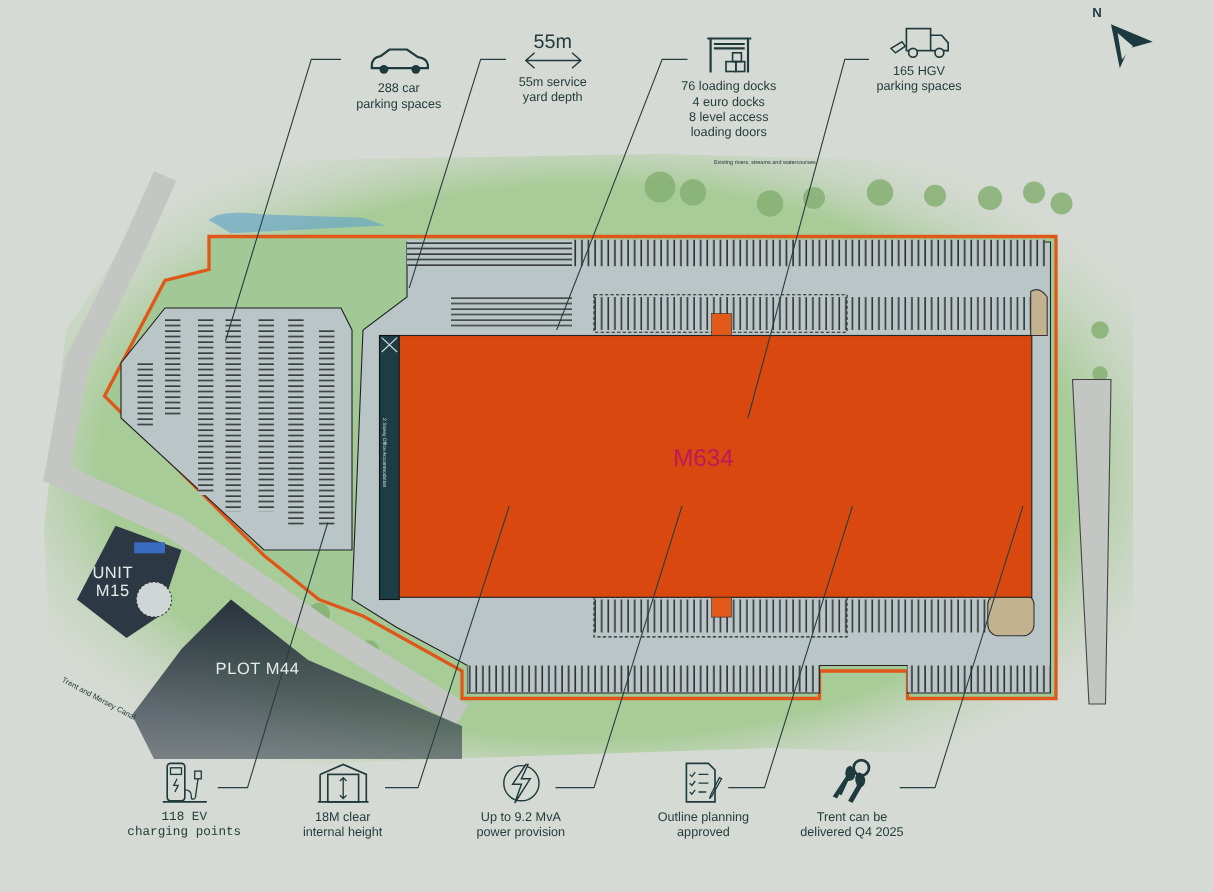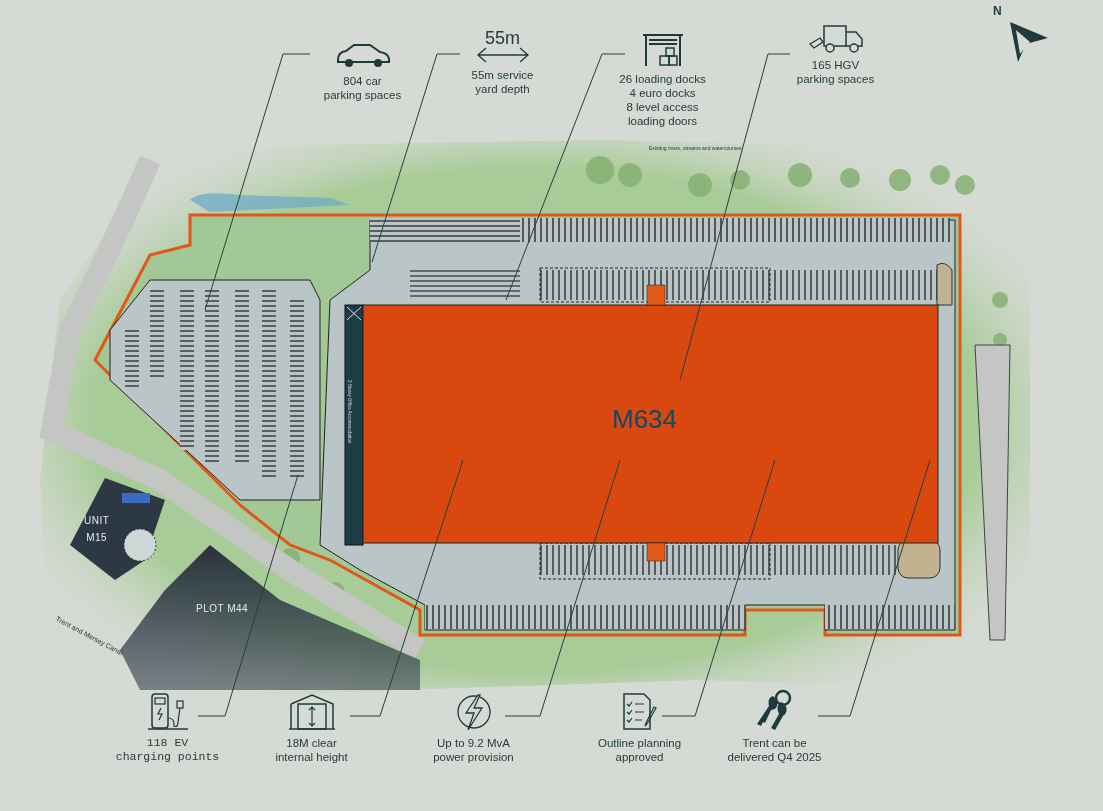--- a/index.html
+++ b/index.html
@@ -7,22 +7,22 @@
     width:1103px; height:811px; position:relative; overflow:hidden;
     background:#d6dad4;
     font-family:"Liberation Sans", sans-serif;
     color:#1f3a3c;
   }
   .feature { position:absolute; text-align:center; font-size:11.5px; line-height:14px; color:#243c3e; }
   .feature .icon { display:block; margin:0 auto 4px; }
   .lbl { display:block; white-space:nowrap; }
   svg.map { position:absolute; left:0; top:0; }
   .note { position:absolute; font-size:5px; color:#22393b; white-space:nowrap; }
-  .plot-label { position:absolute; color:#e6ebe8; font-size:10px; letter-spacing:0.5px; text-align:center; line-height:17px; }
-  .building-label { position:absolute; color:#0c4a6e; font-size:26px; }
+  .plot-label { position:absolute; color:#e6ebe8; font-size:15px; letter-spacing:0.5px; text-align:center; line-height:17px; }
+  .building-label { position:absolute; color:#be185d; font-size:22px; }
   .north { position:absolute; left:992px; top:4px; }
   .north .n { position:absolute; left:1px; top:0; font-size:12px; font-weight:bold; color:#1c3a3f; }
 </style>
 </head>
 <body>
 
 <svg class="map" width="1103" height="811" viewBox="0 0 1103 811">
   <defs>
     <radialGradient id="fade" cx="50%" cy="50%" r="60%">
       <stop offset="0.75" stop-color="#a8cc98" stop-opacity="1"></stop>
@@ -141,41 +141,41 @@
 <div class="note" style="left:649px;top:145px;">Existing rivers, streams and watercourses.</div>
 <div class="note" style="left:58px;top:615px;font-size:7px;transform:rotate(28deg);transform-origin:left top;">Trent and Mersey Canal</div>
 <div class="note" style="left:352px;top:380px;color:#cfe0e0;font-size:4.5px;transform:rotate(90deg);transform-origin:left top;">2 Storey Office Accommodation</div>
 
 <div class="feature" style="left:305px;top:40px;width:115px;">
   <svg class="icon" width="58" height="30" viewBox="0 0 58 30">
     <path d="M4 20 Q4 12 12 11 L20 5 L36 5 L46 12 Q54 13 55 19 L55 22 L4 22 Z" fill="none" stroke="#1f3a3c" stroke-width="2"></path>
     <circle cx="15" cy="23" r="4" fill="#1f3a3c"></circle>
       <circle cx="44" cy="23" r="4" fill="#1f3a3c"></circle>
   </svg>
-  <span class="lbl">804 car</span>
+  <span class="lbl">288 car</span>
   <span class="lbl">parking spaces</span>
 </div>
 
 <div class="feature" style="left:445px;top:30px;width:115px;">
   <span class="lbl" style="font-size:18px;line-height:16px;">55m</span>
   <svg class="icon" width="54" height="18" viewBox="0 0 54 18">
     <path d="M10 2 L2 9 L10 16 M2 9 L52 9 M44 2 L52 9 L44 16" fill="none" stroke="#1f3a3c" stroke-width="1.3"></path>
   </svg>
   <span class="lbl">55m service</span>
   <span class="lbl">yard depth</span>
 </div>
 
 <div class="feature" style="left:605px;top:32px;width:115px;">
   <svg class="icon" width="46" height="36" viewBox="0 0 46 36">
     <path d="M3 3 L43 3 M6 3 L6 34 M40 3 L40 34 M9 8 L37 8 M9 12 L37 12" fill="none" stroke="#1f3a3c" stroke-width="2"></path>
     <rect x="20" y="24" width="9" height="9" fill="none" stroke="#1f3a3c" stroke-width="1.5"></rect>
     <rect x="29" y="24" width="8" height="9" fill="none" stroke="#1f3a3c" stroke-width="1.5"></rect>
     <rect x="26" y="16" width="8" height="8" fill="none" stroke="#1f3a3c" stroke-width="1.5"></rect>
   </svg>
-  <span class="lbl">26 loading docks</span>
+  <span class="lbl">76 loading docks</span>
   <span class="lbl">4 euro docks</span>
   <span class="lbl">8 level access</span>
   <span class="lbl">loading doors</span>
 </div>
 
 <div class="feature" style="left:778px;top:24px;width:115px;">
   <svg class="icon" width="56" height="30" viewBox="0 0 56 30">
     <rect x="16" y="2" width="22" height="20" fill="none" stroke="#1f3a3c" stroke-width="1.5"></rect>
     <path d="M38 8 L48 8 L54 15 L54 22 L38 22" fill="none" stroke="#1f3a3c" stroke-width="1.5"></path>
     <circle cx="22" cy="24" r="4" fill="#d6dad4" stroke="#1f3a3c" stroke-width="1.5"></circle>

